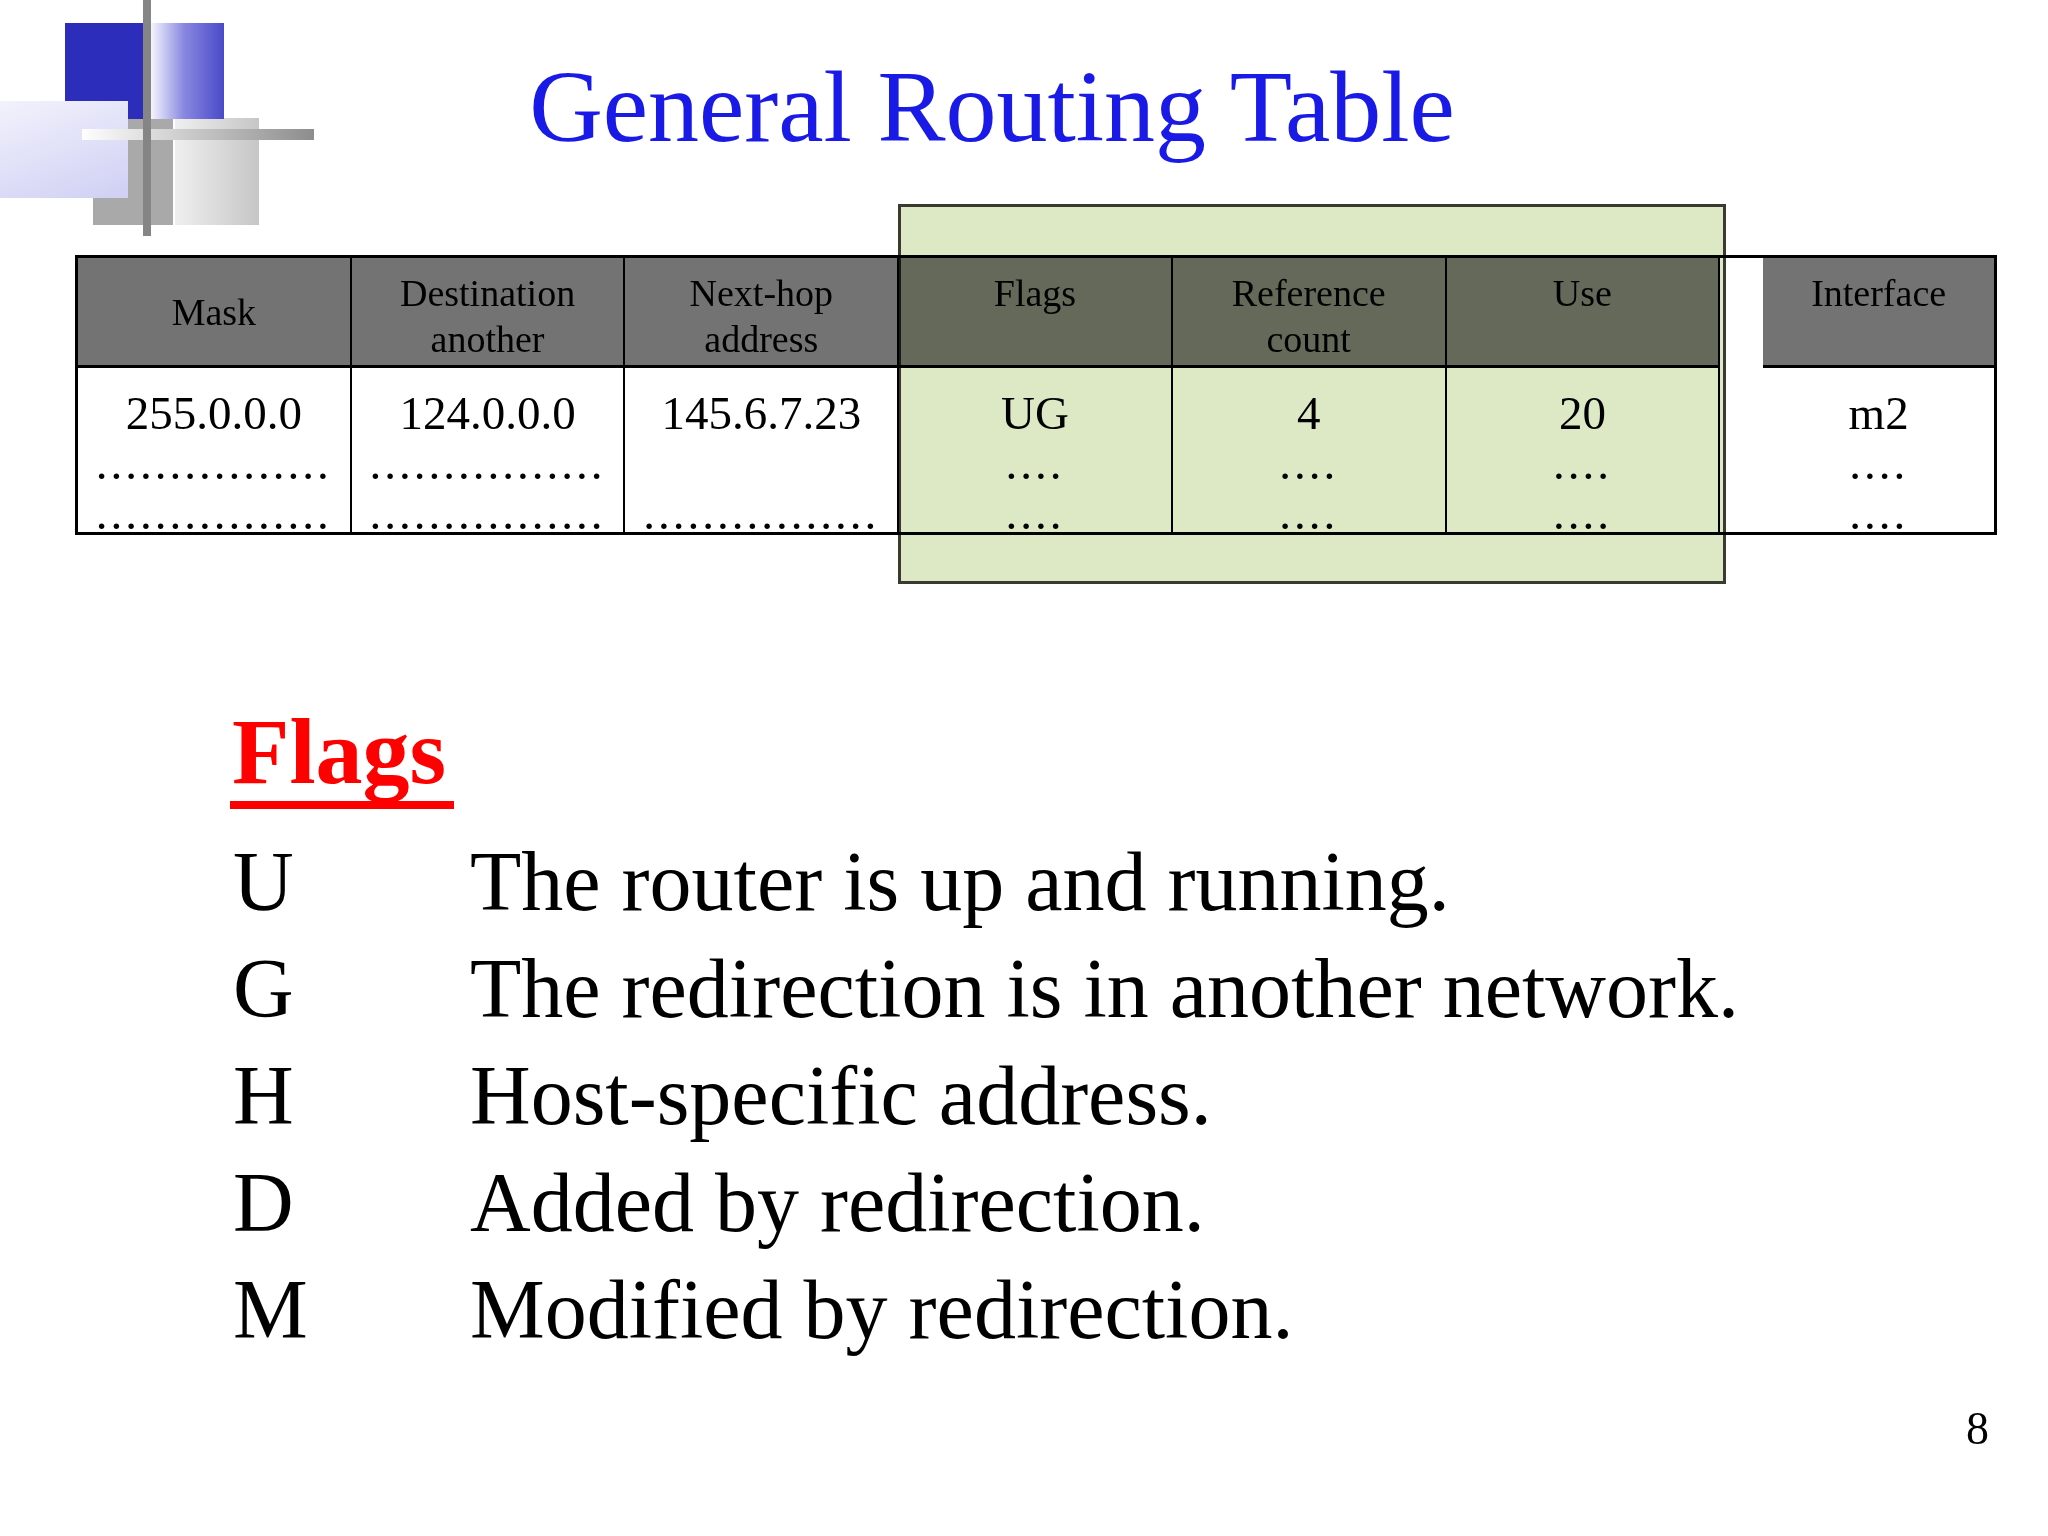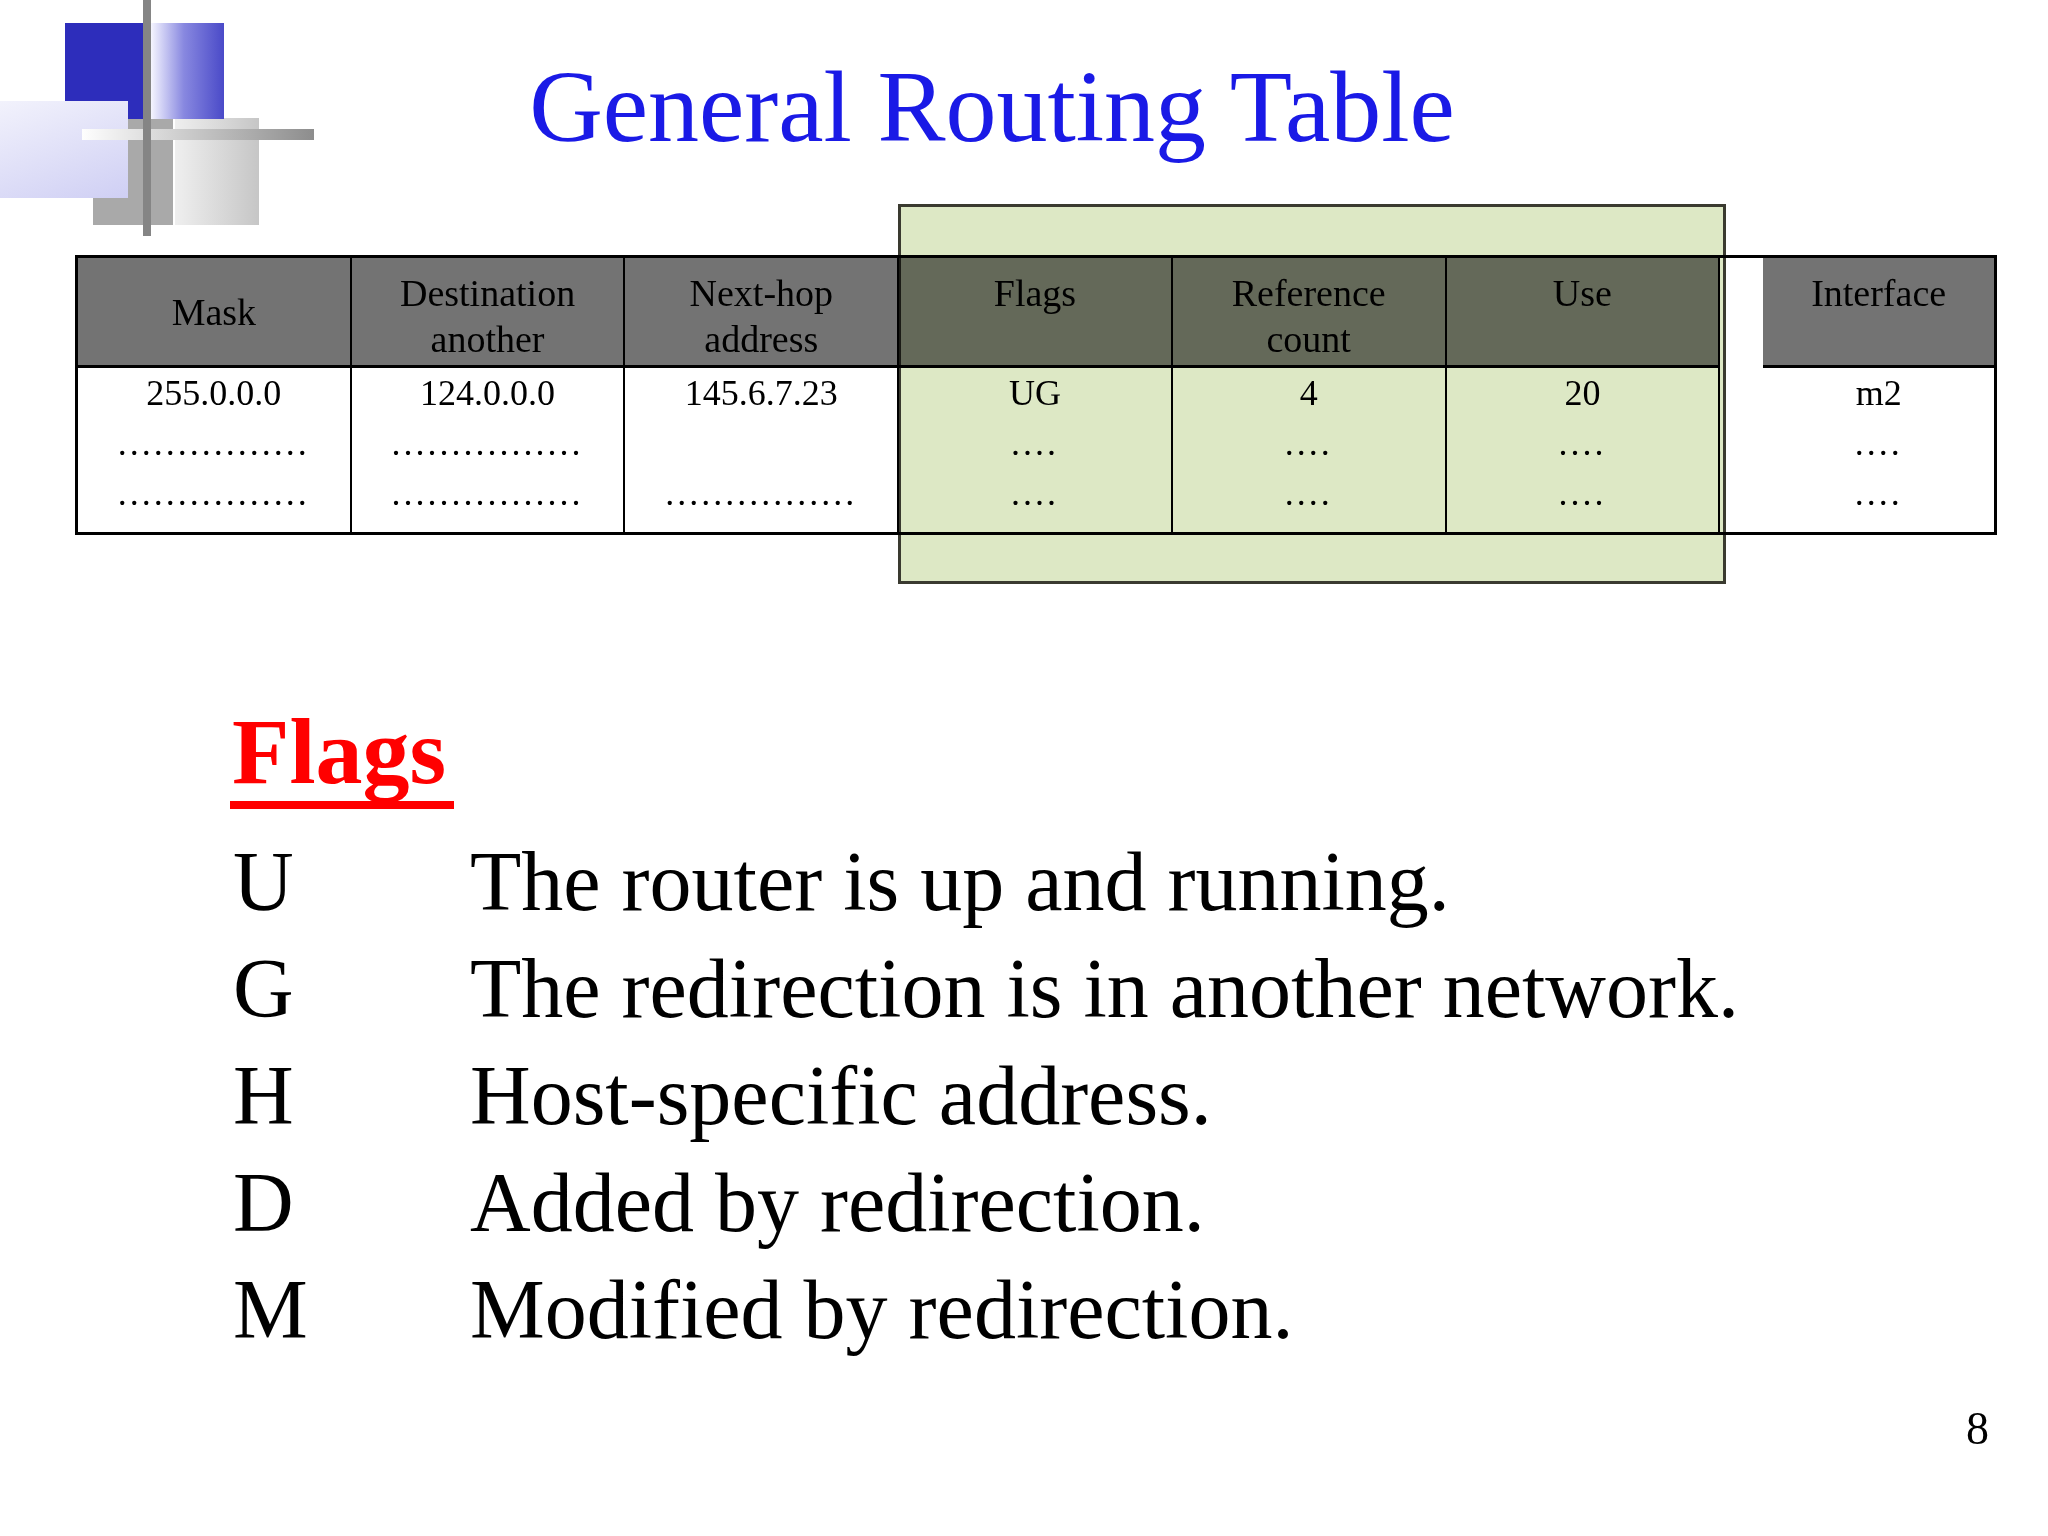--- a/index.html
+++ b/index.html
@@ -40,21 +40,21 @@
   .cell { box-sizing:border-box; border-right:2px solid #000; overflow:hidden; }
   .hrow .cell, .drow .cell { }
   .cell:nth-child(7) { border-right:none;margin-left:43px; }
   .hrow .cell {
     background:#737373; border-bottom:3px solid #000;
     display:flex; justify-content:center; align-items:flex-start;
     padding-top:12px; font-size:38px; line-height:46px; text-align:center;
   }
   .hrow .cell.vc { align-items:center; padding-top:0; }
   .htext { white-space:pre-line; }
-  .drow .cell { padding-top:0; font-size:36px; line-height:50px; text-align:center; }
+  .drow .cell { padding-top:20px; font-size:47px; line-height:50px; text-align:center; }
   .cl { height:50px; }
   .cl + .cl { letter-spacing:3px; }
 
   
   .overlay {
     position:absolute; left:898px; top:204px; width:828px; height:380px;
     box-sizing:border-box; background:#dde8c5; border:3px solid #3a3a30;
     mix-blend-mode:multiply;
   }
 

